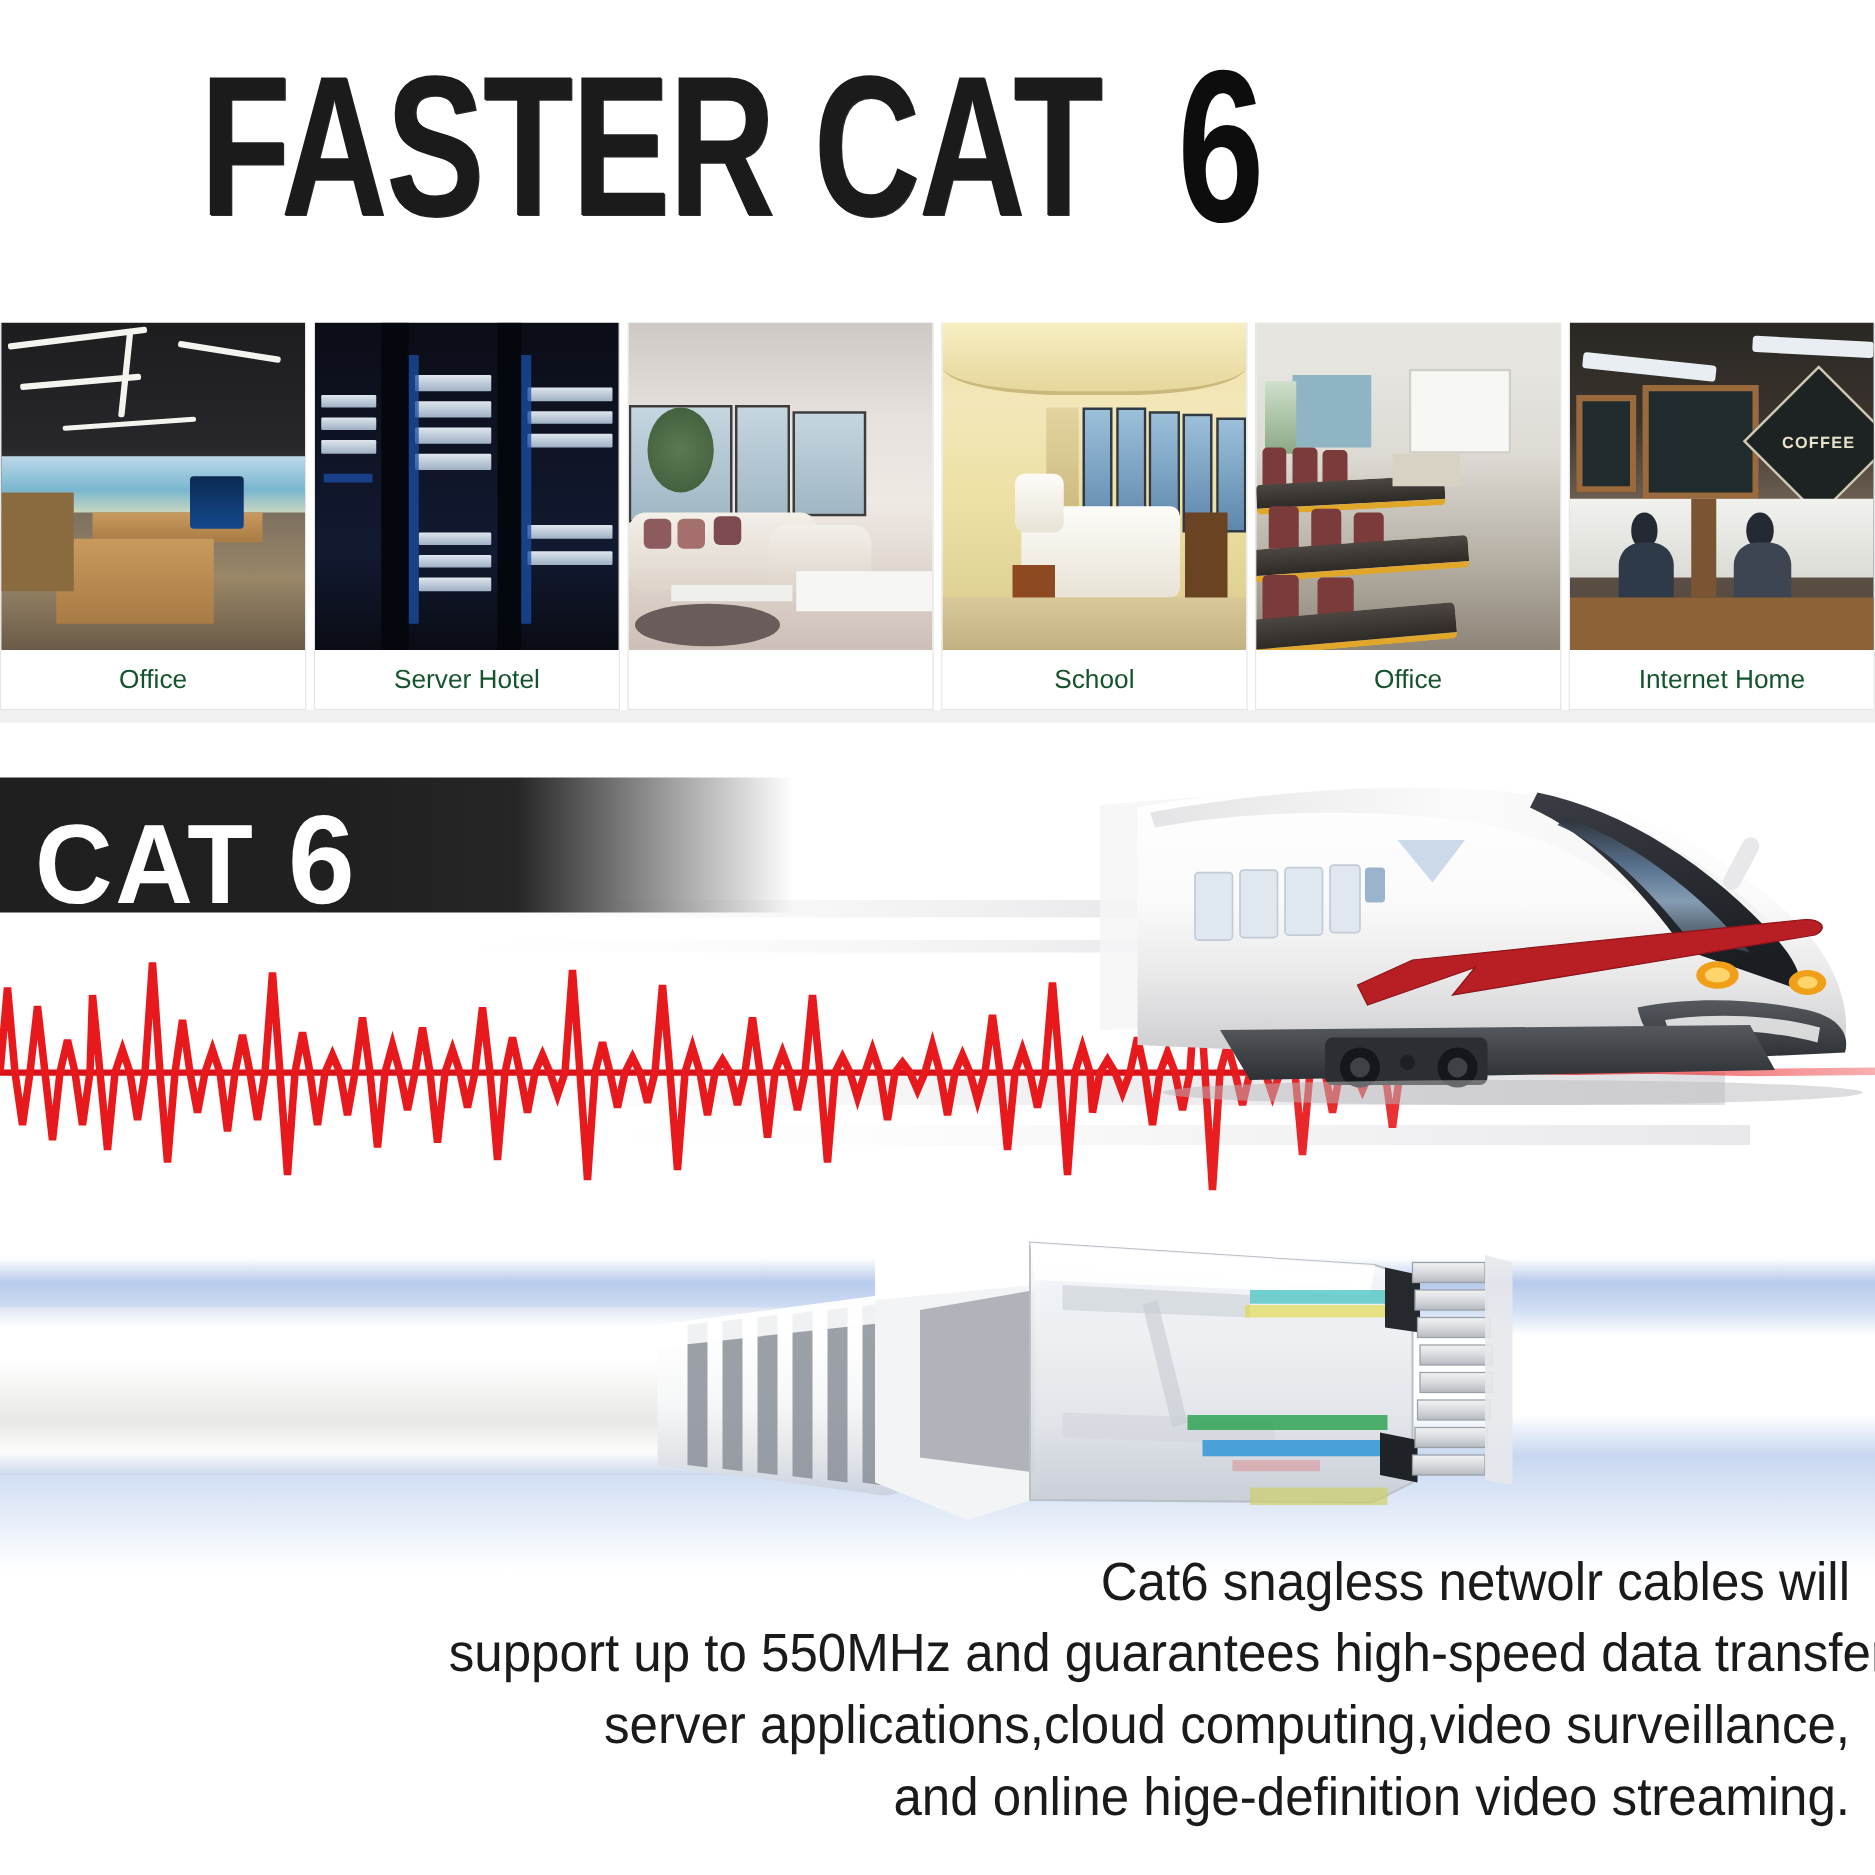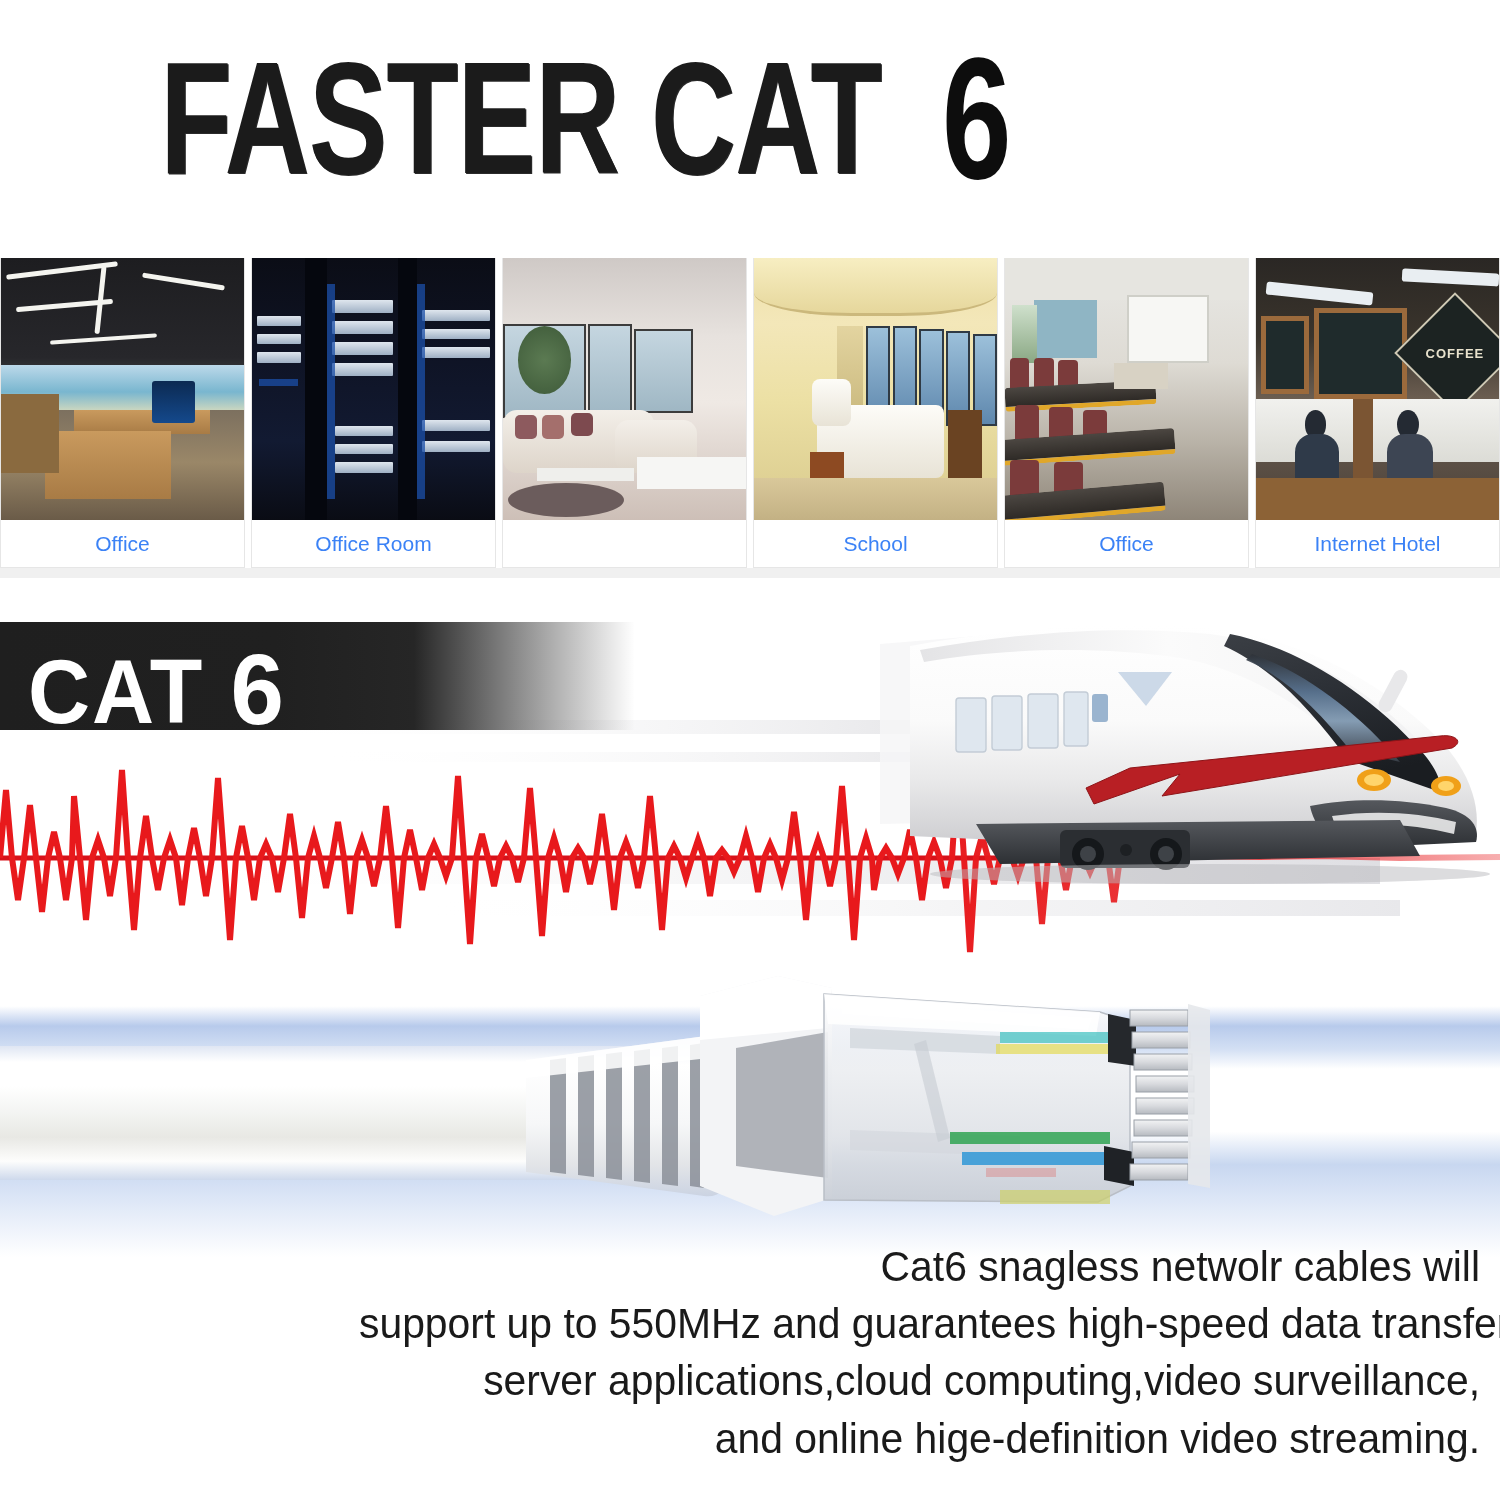--- a/index.html
+++ b/index.html
@@ -34,21 +34,21 @@
     display:flex; gap:6px;
   }
   .scene-card{
     flex:1 1 0; height:310px; display:flex; flex-direction:column;
     background:#ffffff; border:1px solid #e6e6e6; border-top:none;
     overflow:hidden;
   }
   .scene-photo{ width:100%; height:262px; position:relative; overflow:hidden; }
   .scene-caption{
     height:47px; display:flex; align-items:center; justify-content:center;
-    font-size:21px; color:#3b82f6; background:#fff;
+    font-size:21px; color:#14532d; background:#fff;
     font-family:"Liberation Sans Narrow","Liberation Sans",sans-serif;
   }
   #strip-underline{
     position:absolute; left:0; top:568px; width:1500px; height:10px;
     background:#f0f0f0;
   }
 
   
   .sc-office{ background:linear-gradient(#1d1d20 0%,#27272b 38%,#3a3a3c 45%,#7c705f 58%,#9a8768 78%,#6a5b48 100%); }
   .sc-office .ceil{ position:absolute; background:#f4f4ef; border-radius:2px; }
@@ -192,21 +192,21 @@
       <div class="tray" style="left:70%;top:34%;width:28%;height:4%"></div>
       <div class="tray" style="left:34%;top:64%;width:24%;height:4%"></div>
       <div class="tray" style="left:34%;top:71%;width:24%;height:4%"></div>
       <div class="tray" style="left:34%;top:78%;width:24%;height:4%"></div>
       <div class="tray" style="left:70%;top:62%;width:28%;height:4%"></div>
       <div class="tray" style="left:70%;top:70%;width:28%;height:4%"></div>
       <div class="blue" style="left:31%;top:10%;width:3%;height:82%"></div>
       <div class="blue" style="left:68%;top:10%;width:3%;height:82%"></div>
       <div class="blue" style="left:3%;top:46%;width:16%;height:3%"></div>
     </div>
-    <div class="scene-caption">Office Room</div>
+    <div class="scene-caption">Server Hotel</div>
   </div>
 
   <div class="scene-card">
     <div class="scene-photo sc-home">
       <div class="glass" style="left:0;top:25%;width:34%;height:36%"></div>
       <div class="glass" style="left:35%;top:25%;width:18%;height:36%"></div>
       <div class="glass" style="left:54%;top:27%;width:24%;height:32%"></div>
       <div class="tree" style="left:6%;top:26%;width:22%;height:26%"></div>
       <div class="sofa" style="left:0;top:58%;width:62%;height:24%"></div>
       <div class="sofa" style="left:46%;top:62%;width:34%;height:20%"></div>
@@ -269,21 +269,21 @@
         <span>COFFEE</span>
       </div>
       <div style="position:absolute;left:0;top:54%;width:100%;height:24%;background:linear-gradient(#f1f1ee,#dcdcd6)"></div>
       <div class="head" style="left:20%;top:58%;width:9%;height:11%"></div>
       <div class="person" style="left:16%;top:67%;width:18%;height:22%"></div>
       <div class="head" style="left:58%;top:58%;width:9%;height:11%"></div>
       <div class="person" style="left:54%;top:67%;width:19%;height:22%;background:#3d4553"></div>
       <div class="bar" style="left:0;top:84%;width:100%;height:16%"></div>
       <div style="position:absolute;left:40%;top:54%;width:8%;height:30%;background:#7b5533"></div>
     </div>
-    <div class="scene-caption">Internet Hotel</div>
+    <div class="scene-caption">Internet Home</div>
   </div>
 
 </div>
 <div id="strip-underline"></div>
 
 <div id="mid-stage">
 
   <svg id="wave-svg" viewBox="0 0 1500 380" preserveAspectRatio="none">
     <defs>
       <linearGradient id="speedblur" x1="0" y1="0" x2="1" y2="0">

